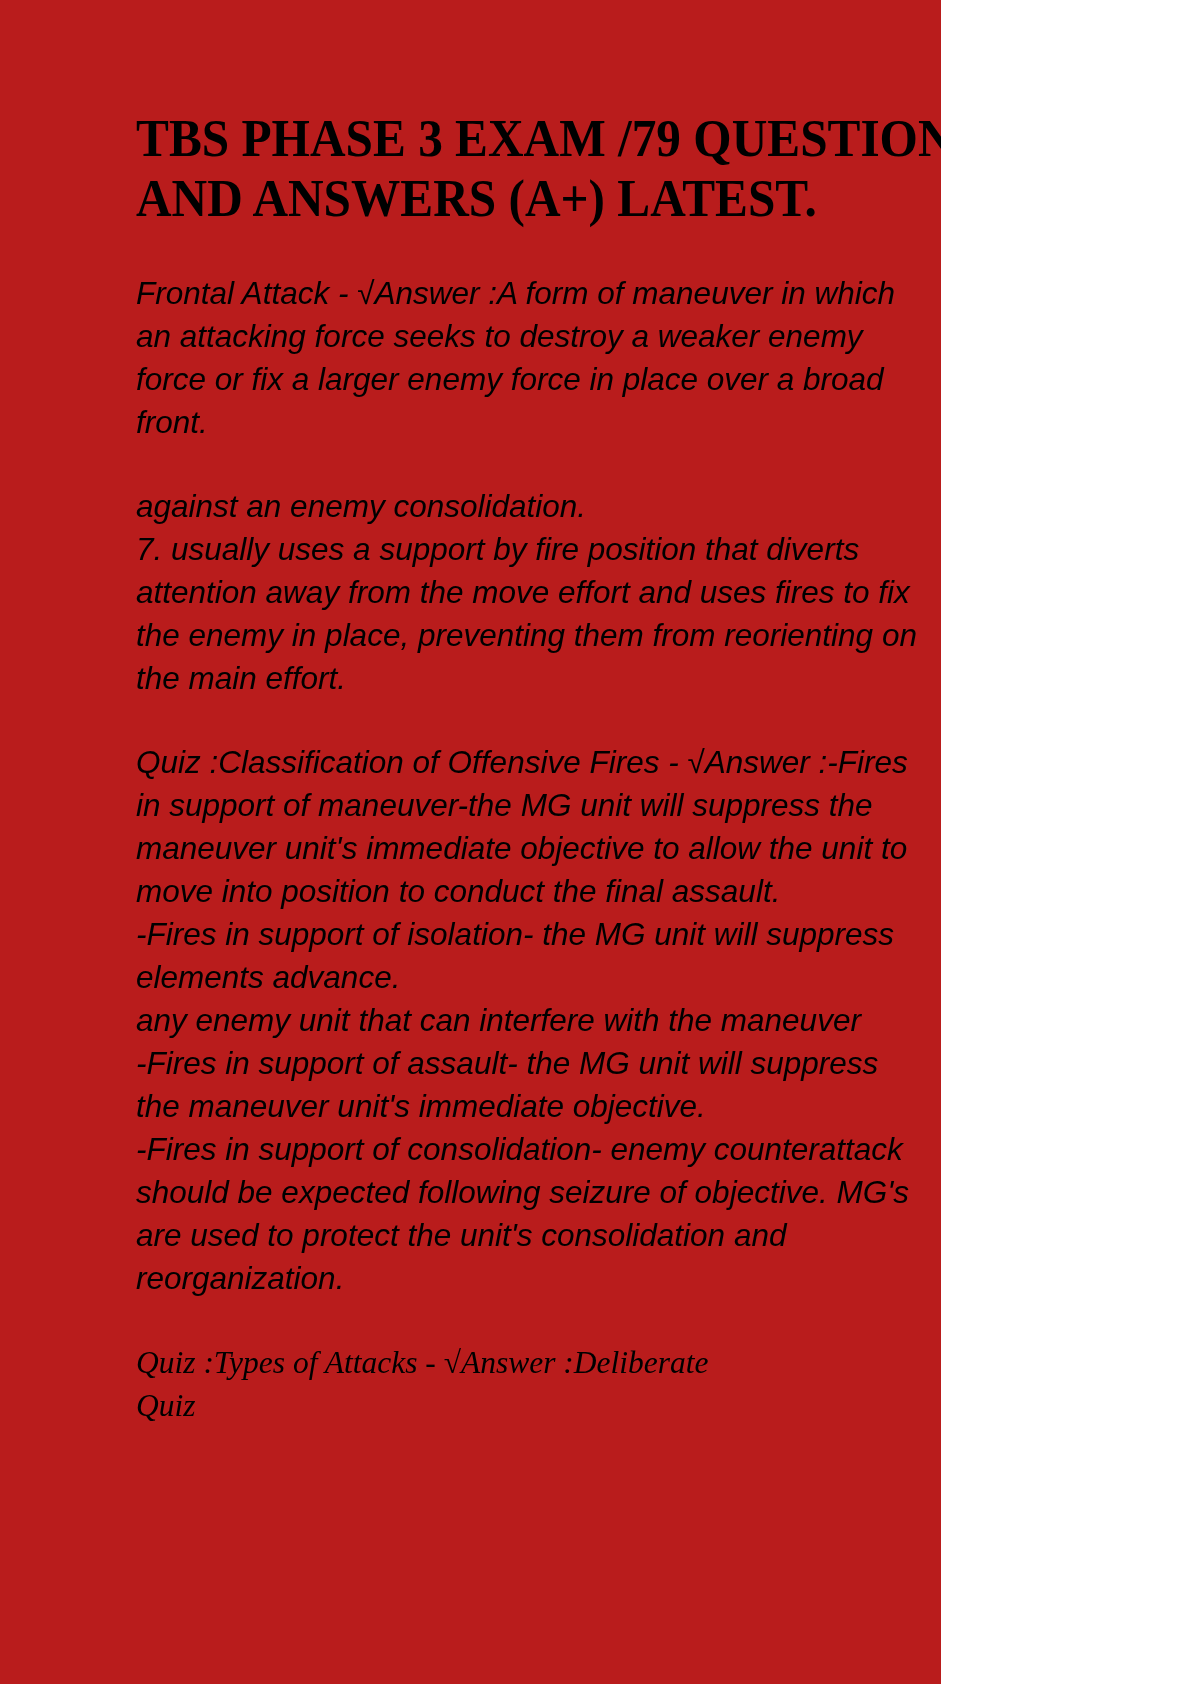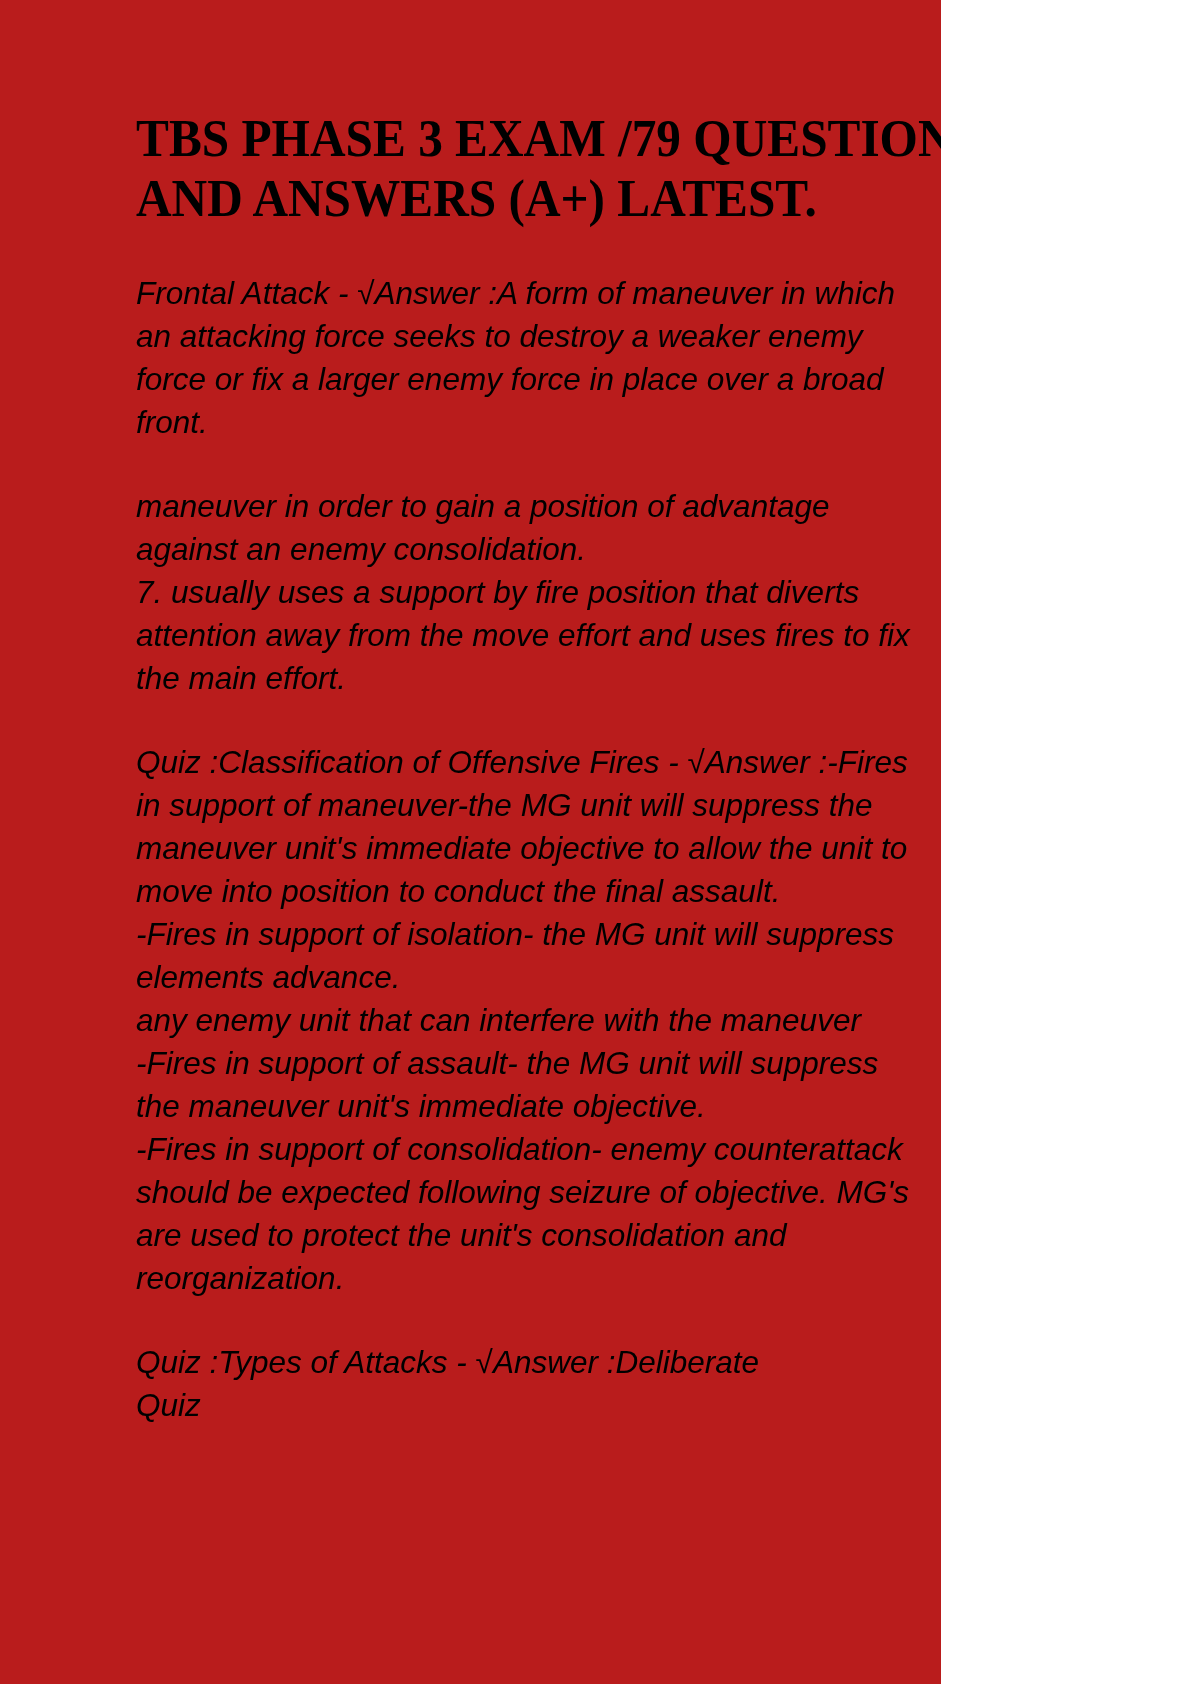--- a/index.html
+++ b/index.html
@@ -47,20 +47,21 @@
   .qa-block {
     margin: 4px 0 41px 0;
     font-style: italic;
     font-size: 31.5px;
     line-height: 43px;
     font-family: "Liberation Sans", sans-serif;
     color: #000000;
   }
   .qa-block:last-child {
     margin-bottom: 0;
+    font-family: Liberation Serif, serif;
   }
   .qa-line {
     display: block;
     white-space: pre;
   }
 </style>
 </head>
 <body>
 
 <div class="page">
@@ -75,24 +76,24 @@
     <div class="blocks">
 
       <div class="qa-block">
         <span class="qa-line">Frontal Attack - √Answer :A form of maneuver in which</span>
         <span class="qa-line">an attacking force seeks to destroy a weaker enemy</span>
         <span class="qa-line">force or fix a larger enemy force in place over a broad</span>
         <span class="qa-line">front.</span>
       </div>
 
       <div class="qa-block">
-        <span class="qa-line">maneuver in order to gain a position of advantage</span>
         <span class="qa-line">against an enemy consolidation.</span>
         <span class="qa-line">7. usually uses a support by fire position that diverts</span>
         <span class="qa-line">attention away from the move effort and uses fires to fix</span>
+        <span class="qa-line">the enemy in place, preventing them from reorienting on</span>
         <span class="qa-line">the main effort.</span>
       </div>
 
       <div class="qa-block">
         <span class="qa-line">Quiz :Classification of Offensive Fires - √Answer :-Fires</span>
         <span class="qa-line">in support of maneuver-the MG unit will suppress the</span>
         <span class="qa-line">maneuver unit's immediate objective to allow the unit to</span>
         <span class="qa-line">move into position to conduct the final assault.</span>
         <span class="qa-line">-Fires in support of isolation- the MG unit will suppress</span>
         <span class="qa-line">elements advance.</span>

